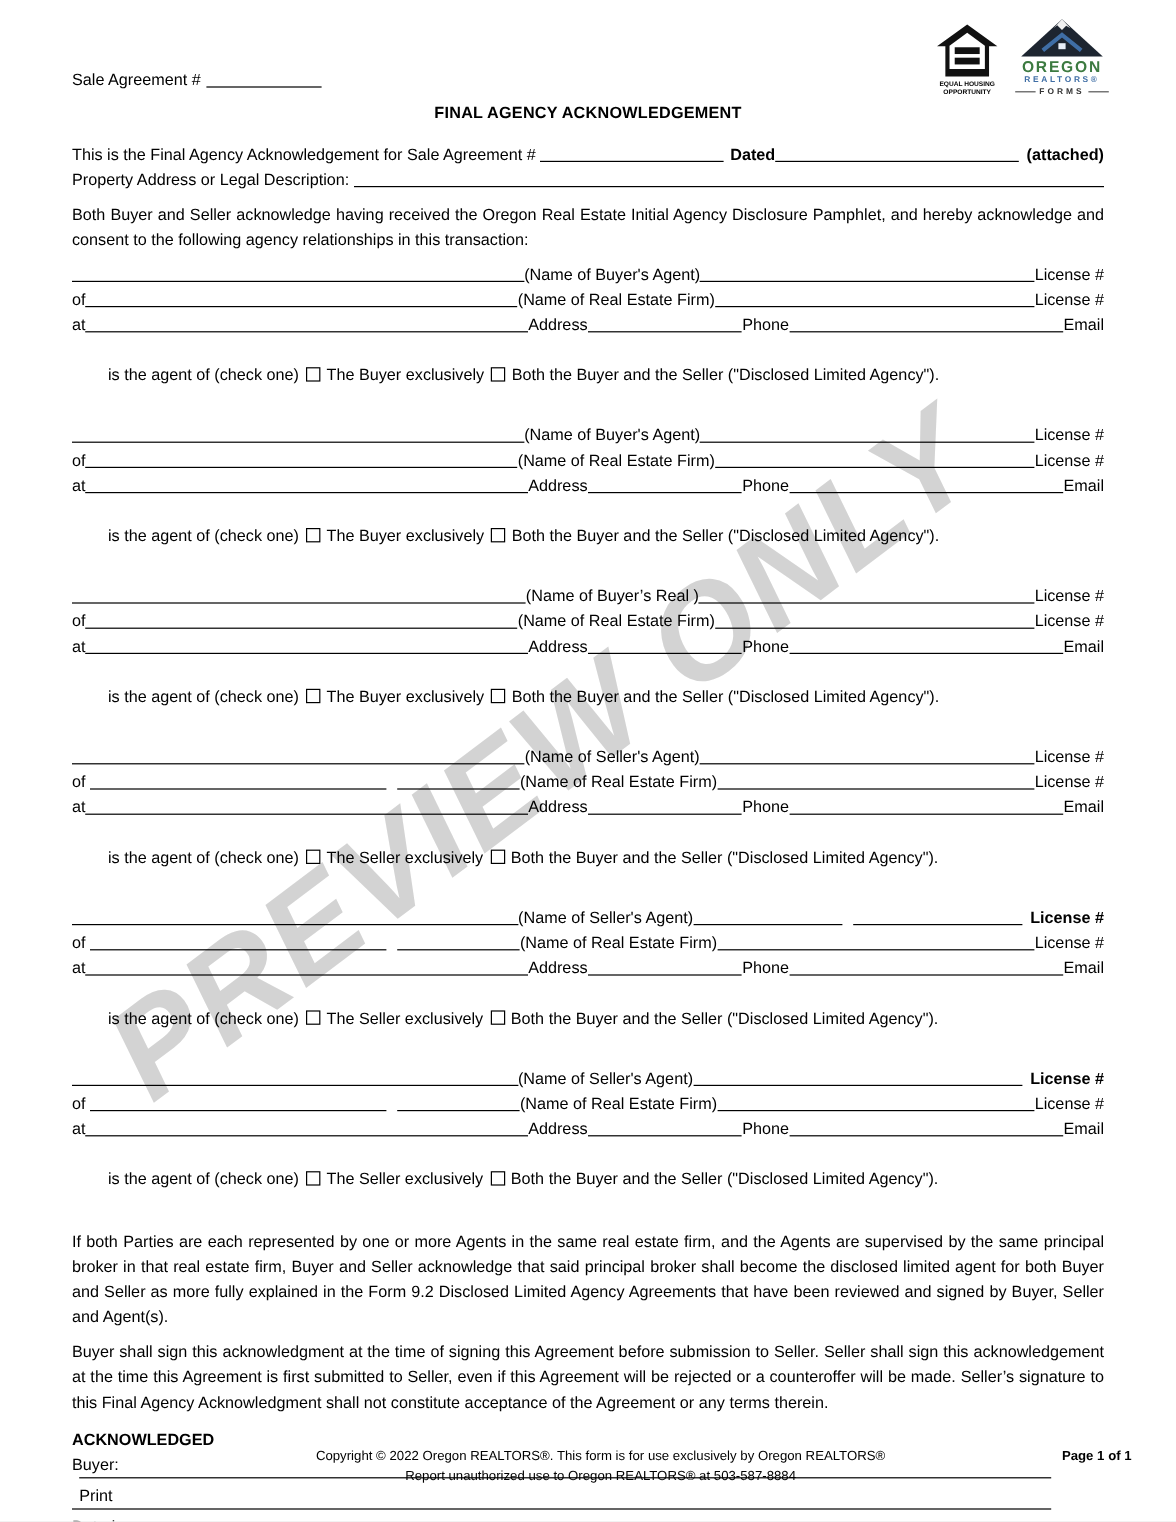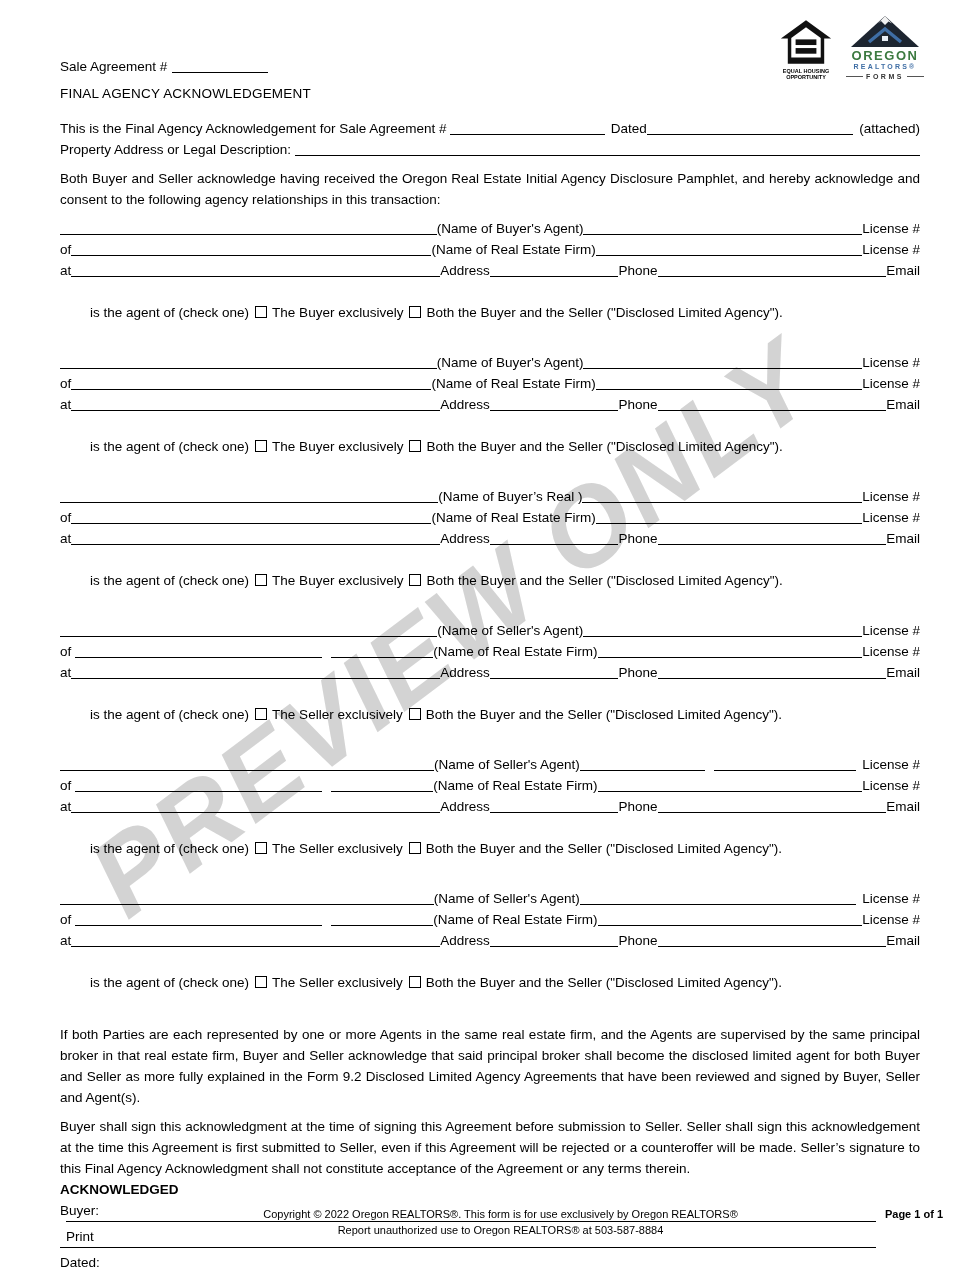--- a/index.html
+++ b/index.html
@@ -17,26 +17,26 @@
   .content { position:absolute; left:60px; top:0; width:860px; z-index:1; }
 
   .row { display:flex; line-height:21px; }
   .row .lbl { white-space:pre; flex:0 0 auto; }
   .fill { border-bottom:1px solid #000; margin-bottom:4px; }
   .gap { flex:0 0 9px; }
 
   .sale-line { margin-top:56px; }
   .f-sale { flex:0 0 96px; margin-left:5px; }
 
-  .title { text-align:left; font-weight:normal; margin-top:6px; line-height:21px; letter-spacing:.2px; }
+  .title { text-align:center; font-weight:bold; margin-top:6px; line-height:21px; letter-spacing:.2px; }
 
   .intro1 { margin-top:14px; }
   .f-sa  { flex:133; margin-left:4px; }
   .f-dated { flex:178; }
-  .ml6 { margin-left:6px; }
+  .ml6 { margin-left:6px;font-weight:bold; }
   .intro2 .f-prop { flex:1; margin-left:4px; }
 
   p.just { margin:8px 0 0 0; text-align:justify; line-height:21px; }
 
   .block { margin-top:8px; }
   .f-agent-left  { flex:365; }
   .f-agent-right { flex:270; }
   .f-agent-right-a { flex:122; }
   .f-agent-right-b { flex:139; }
   .f-of    { flex:365; }
@@ -47,21 +47,21 @@
   .f-addr  { flex:125; }
   .f-phone { flex:222; }
   .sp { padding-right:4px; }
 
   .checkline { line-height:21px; white-space:pre-wrap; }
   .cb {
     display:inline-block; width:10px; height:10px; border:1.3px solid #000;
     margin:0 5px 0 6px; vertical-align:-1px; background:#fff;
   }
 
-  .ack-head { font-weight:bold; line-height:21px; }
+  .ack-head { font-weight:bold; margin-top:10px; line-height:21px; }
 
   .sigrow { display:flex; width:816px; line-height:21.2px;flex-direction:column; }
   .sigrow .lbl { white-space:pre; flex:0 0 auto; }
   .f-sig1 { flex:290; margin-left:6px; }
   .f-sig2 { flex:316; }
   .sig-print { padding:0 5px 0 6px; }
   .f-sig3 { flex:0 0 73px; margin-left:5px; }
 
   .footer { position:absolute; left:0; right:0; top:1206px; z-index:1; font-size:11px; line-height:16px; }
   .footer-center { text-align:center;padding-left:21px; }

